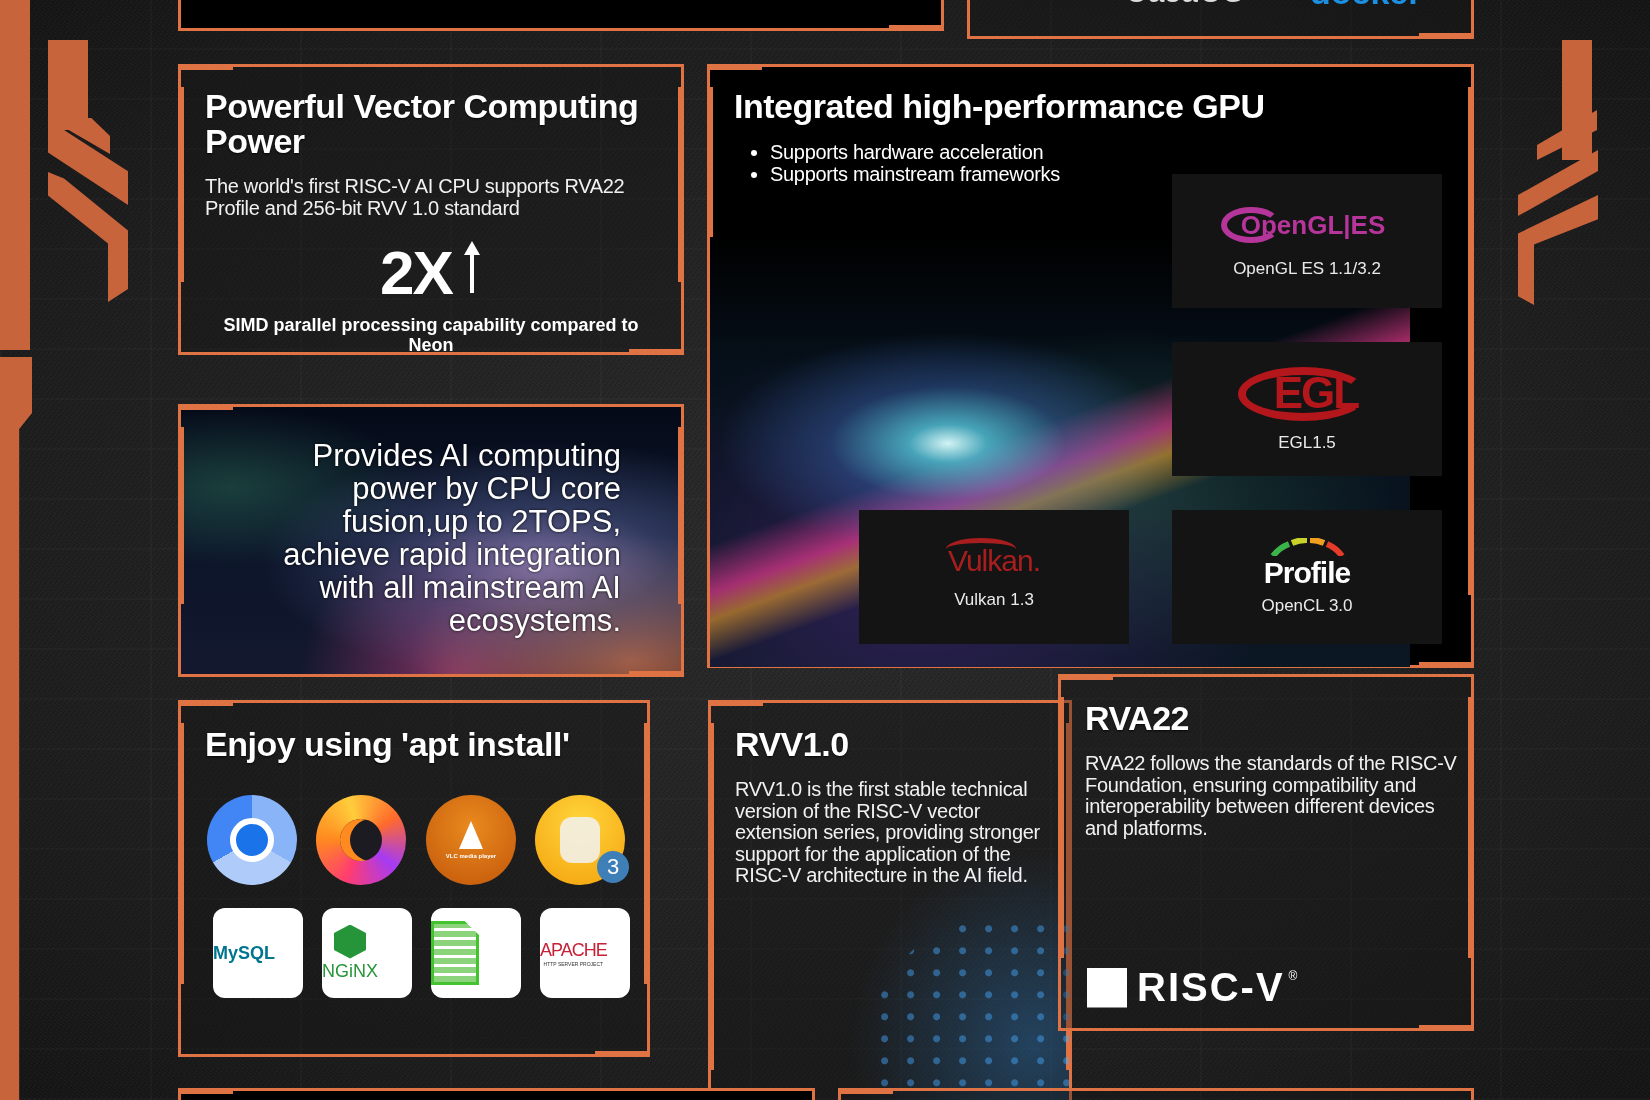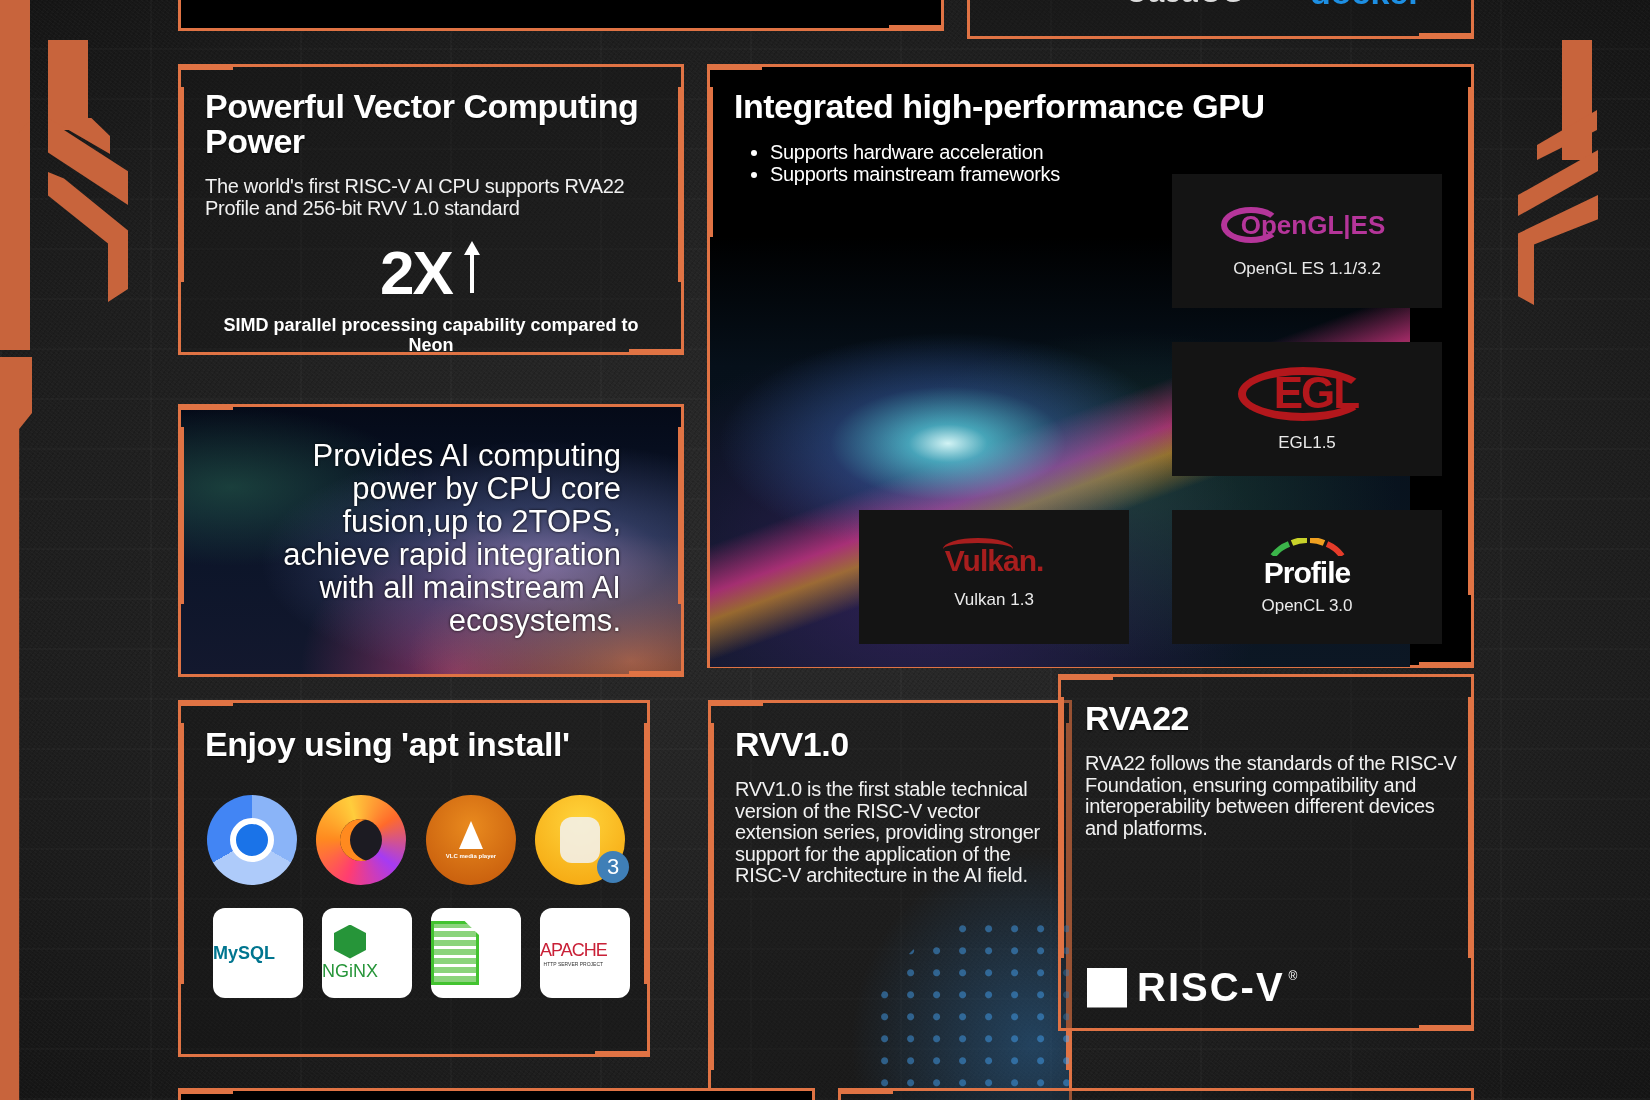--- a/index.html
+++ b/index.html
@@ -121,21 +121,21 @@
   <div class="tile" style="left:462px;top:275px;width:270px;height:134px">
     <div style="position:relative;height:56px;display:flex;align-items:center">
       <span style="position:absolute;left:-18px;top:2px;width:130px;height:54px;border:8px solid #b3171c;border-right-color:transparent;border-radius:50%"></span>
       <span style="color:#b3171c;font-size:44px;font-weight:700;letter-spacing:-2px;padding-left:18px">EGL</span>
     </div>
     <span class="cap">EGL1.5</span>
   </div>
   <div class="tile" style="left:149px;top:443px;width:270px;height:134px">
     <div style="position:relative">
       <span style="position:absolute;left:-2px;top:-6px;width:70px;height:22px;border-top:5px solid #a81e1e;border-radius:50% 50% 0 0"></span>
-      <span style="color:#a81e1e;font-size:30px;font-weight:700;letter-spacing:-1px">Vulkan.</span>
+      <span style="color:#a81e1e;font-size:30px;font-weight:400;letter-spacing:-1px">Vulkan.</span>
     </div>
     <span class="cap">Vulkan 1.3</span>
   </div>
   <div class="tile" style="left:462px;top:443px;width:270px;height:134px">
     <div style="position:relative;display:flex;flex-direction:column;align-items:center">
       <svg width="80" height="18" viewBox="0 0 80 18">
         <path d="M6 18 A36 36 0 0 1 22 6" stroke="#3bb54a" stroke-width="6" fill="none"></path>
         <path d="M25 5 A36 36 0 0 1 40 2" stroke="#c8d22a" stroke-width="6" fill="none"></path>
         <path d="M43 2 A36 36 0 0 1 57 5" stroke="#f0a020" stroke-width="6" fill="none"></path>
         <path d="M60 6 A36 36 0 0 1 75 18" stroke="#e53c2a" stroke-width="6" fill="none"></path>

